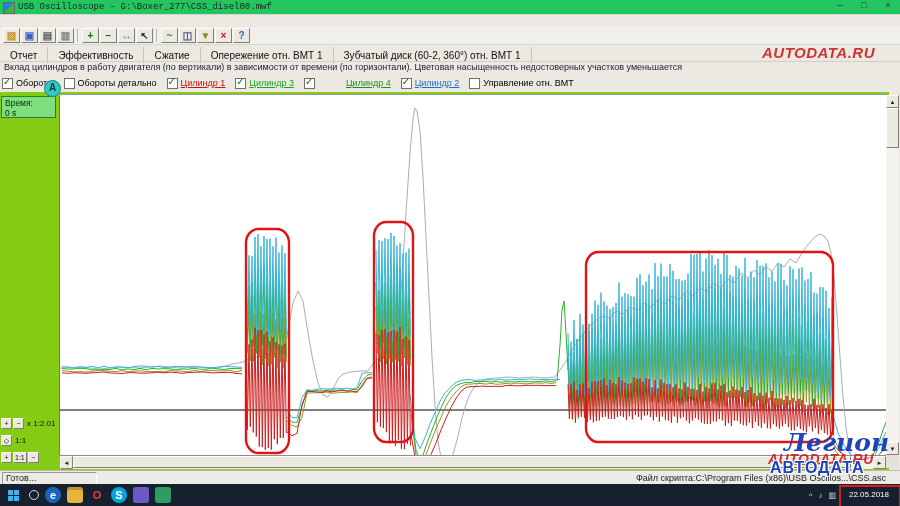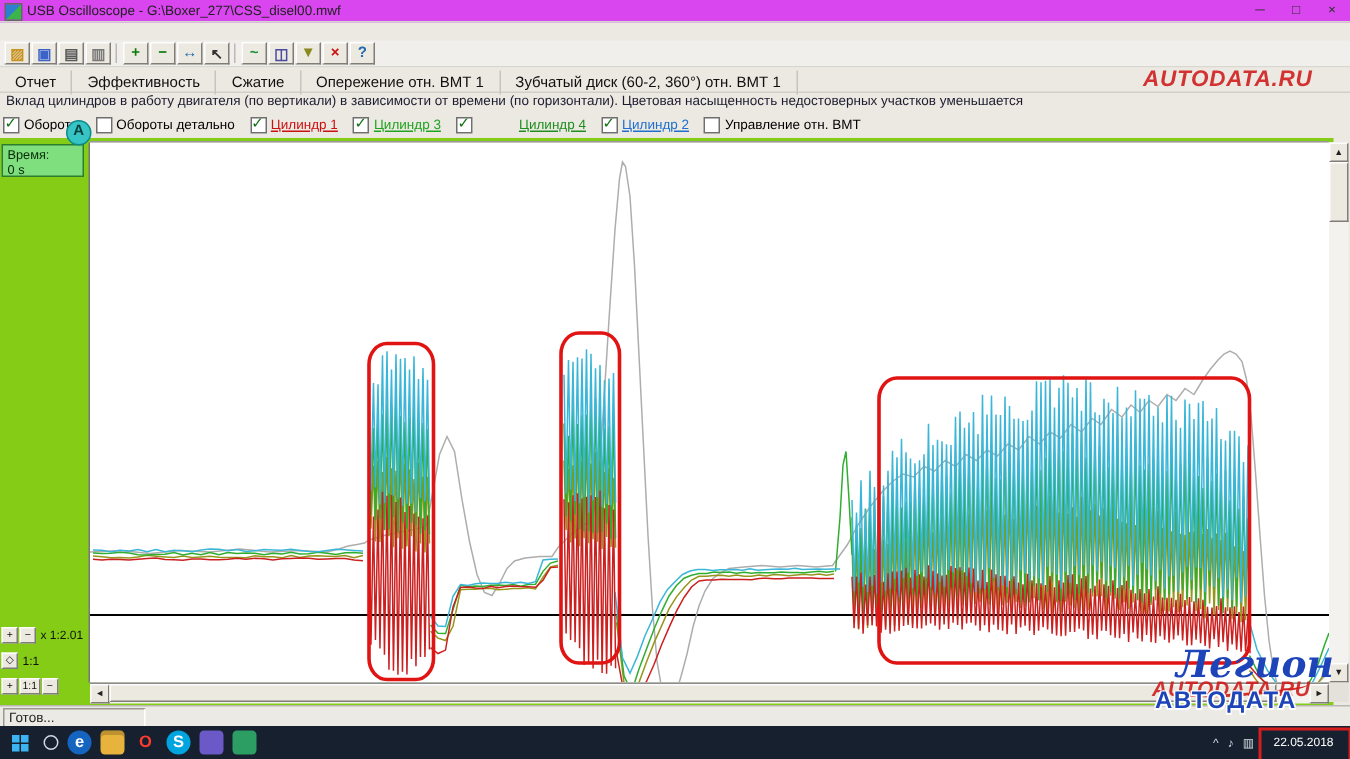--- a/index.html
+++ b/index.html
@@ -1,21 +1,21 @@
 <!DOCTYPE html>
 <html><head>
 <meta charset="utf-8">
 <style>
   html,body{margin:0;padding:0;background:#fff;}
   #app{position:relative;width:900px;height:506px;overflow:hidden;background:#ece9e2;
        font-family:"Liberation Sans",sans-serif;color:#111;}
 
   
-  #titlebar{position:absolute;left:0;top:0;width:900px;height:14px;background:#d946ef;
-            border-bottom:1px solid #d6d4d0;font-size:9px;line-height:14px;}
+  #titlebar{position:absolute;left:0;top:0;width:900px;height:14px;background:#22c55e;
+            border-bottom:1px solid #d6d4d0;font-size:9px;line-height:14px;font-family:Liberation Mono, monospace;}
   #appicon{position:absolute;left:3px;top:2px;width:10px;height:10px;
            background:linear-gradient(135deg,#2f7fd0 50%,#39b54a 50%);border:1px solid #666;}
   #title{position:absolute;left:18px;top:0;color:#222;}
   #winbtns{position:absolute;right:0;top:0;height:14px;display:flex;}
   .winbtn{width:24px;height:14px;text-align:center;font-size:9px;line-height:13px;color:#333;}
   .winbtn:last-child{color:#333;}
 
   
   #menubar{position:absolute;left:0;top:14px;width:900px;height:13px;background:#f0efec;font-size:9.5px;}
   .menu-item{display:inline-block;padding:0 8px;line-height:13px;color:#151515;}
@@ -272,20 +272,21 @@
         <div class="zrow">
           <div class="zbtn btn3d">+</div>
           <div class="zbtn btn3d">1:1</div>
           <div class="zbtn btn3d">−</div>
         </div>
       </div>
   </div>
 
   <div id="statusbar">
     <div id="status-left">Готов...</div>
+    <div id="status-right">Файл скрипта:C:\Program Files (x86)\USB Oscillos...\CSS.asc</div>
   </div>
 
   <div id="taskbar">
     <div id="startbtn">
       <span class="winlogo">
           <i></i>
           <i></i>
           <i></i>
           <i></i>
         </span>

